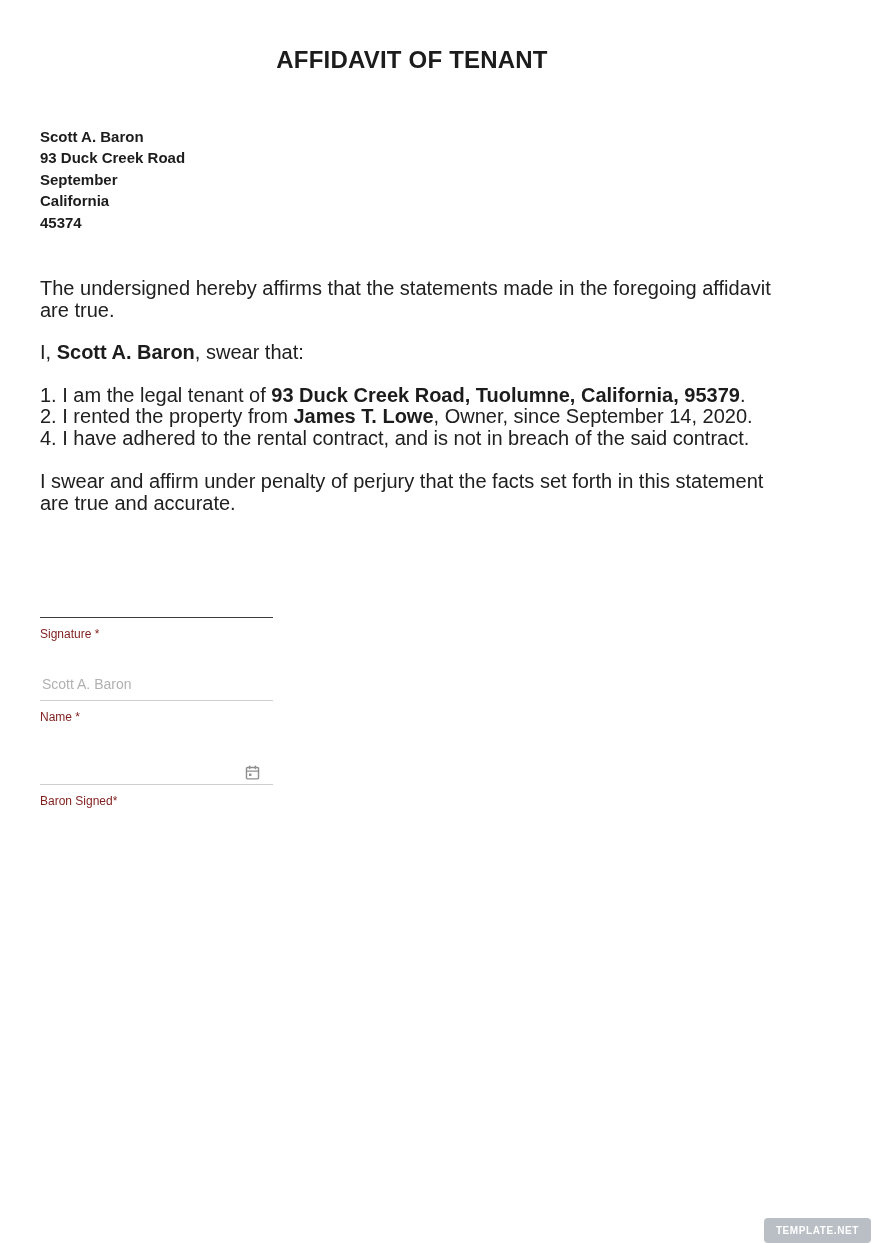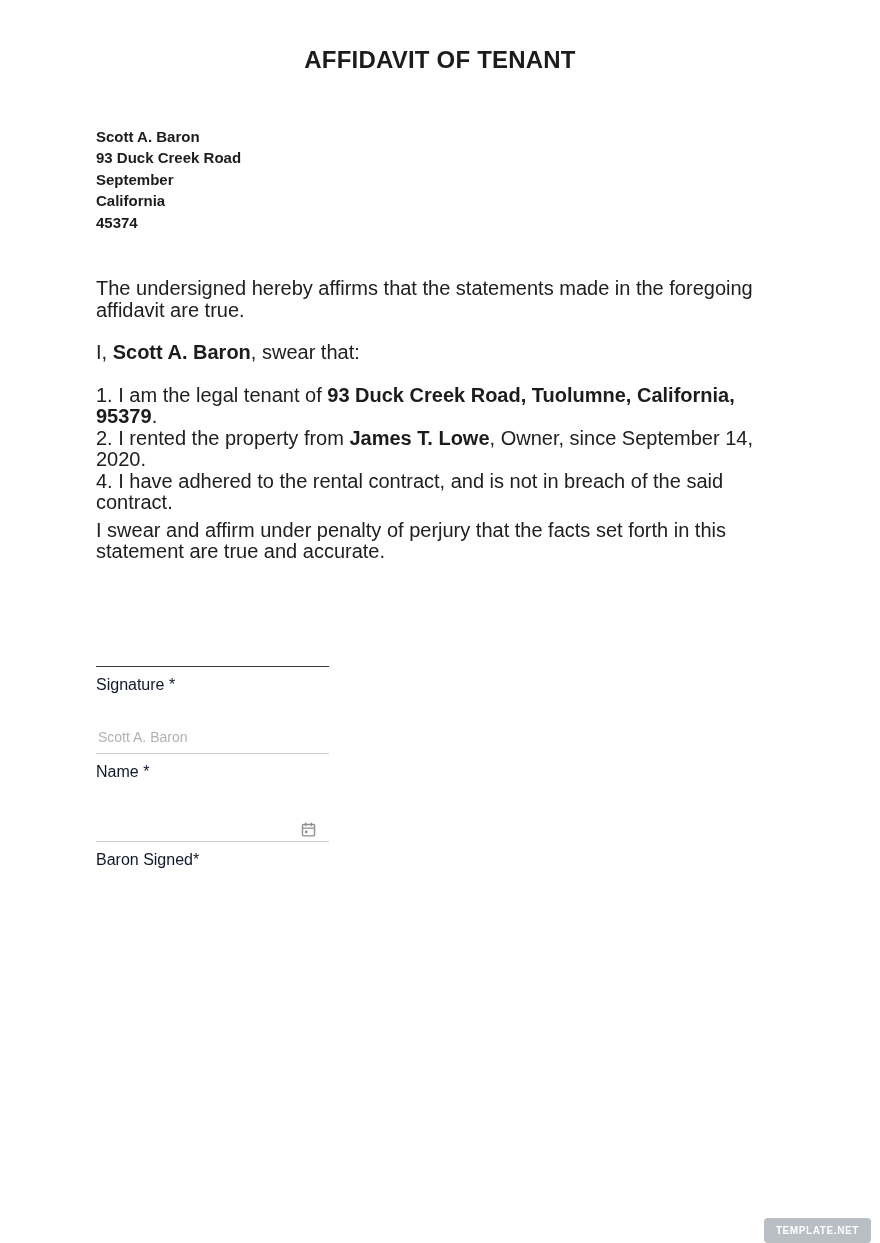--- a/index.html
+++ b/index.html
@@ -6,21 +6,21 @@
   html, body { background: #ffffff; }
   body {
     font-family: "Liberation Sans", "DejaVu Sans", sans-serif;
     color: #202124;
   }
   .page {
     position: relative;
     width: 880px;
     height: 1243px;
     background: #ffffff;
-    padding: 46px 96px 0 96px;
+    padding: 46px 96px 0 40px;
     overflow: hidden;
   }
   .doc-title {
     text-align: center;
     font-size: 24px;
     font-weight: 700;
     letter-spacing: 0.2px;
     color: #1c1c1c;
   }
   .address-block {
@@ -32,33 +32,33 @@
   }
   p.body-text {
     font-size: 20px;
     line-height: 21.5px;
     color: #202020;
   }
   .intro { margin-top: 45px; }
   .swear-line { margin-top: 21px; }
   .list-block { margin-top: 21px; }
   .justify { text-align: justify; }
-  .closing { margin-top: 6px; }
+  .closing { margin-top: 22px; }
   strong { font-weight: 700; color: #1c1c1c; }
 
   .form-area { margin-top: 103px; width: 233px; }
   .sig-line {
     width: 233px;
     border-bottom: 1.5px solid #3c3c3c;
     height: 0;
   }
   .field-label {
     margin-top: 9px;
-    font-size: 16px;
-    color: #0f172a;
+    font-size: 12px;
+    color: #7f1d1d;
   }
   .name-field { margin-top: 31px; }
   .name-input {
     display: block;
     width: 233px;
     border: none;
     border-bottom: 1px solid #cfcfcf;
     font-family: "Liberation Sans", "DejaVu Sans", sans-serif;
     font-size: 14px;
     color: #404040;

